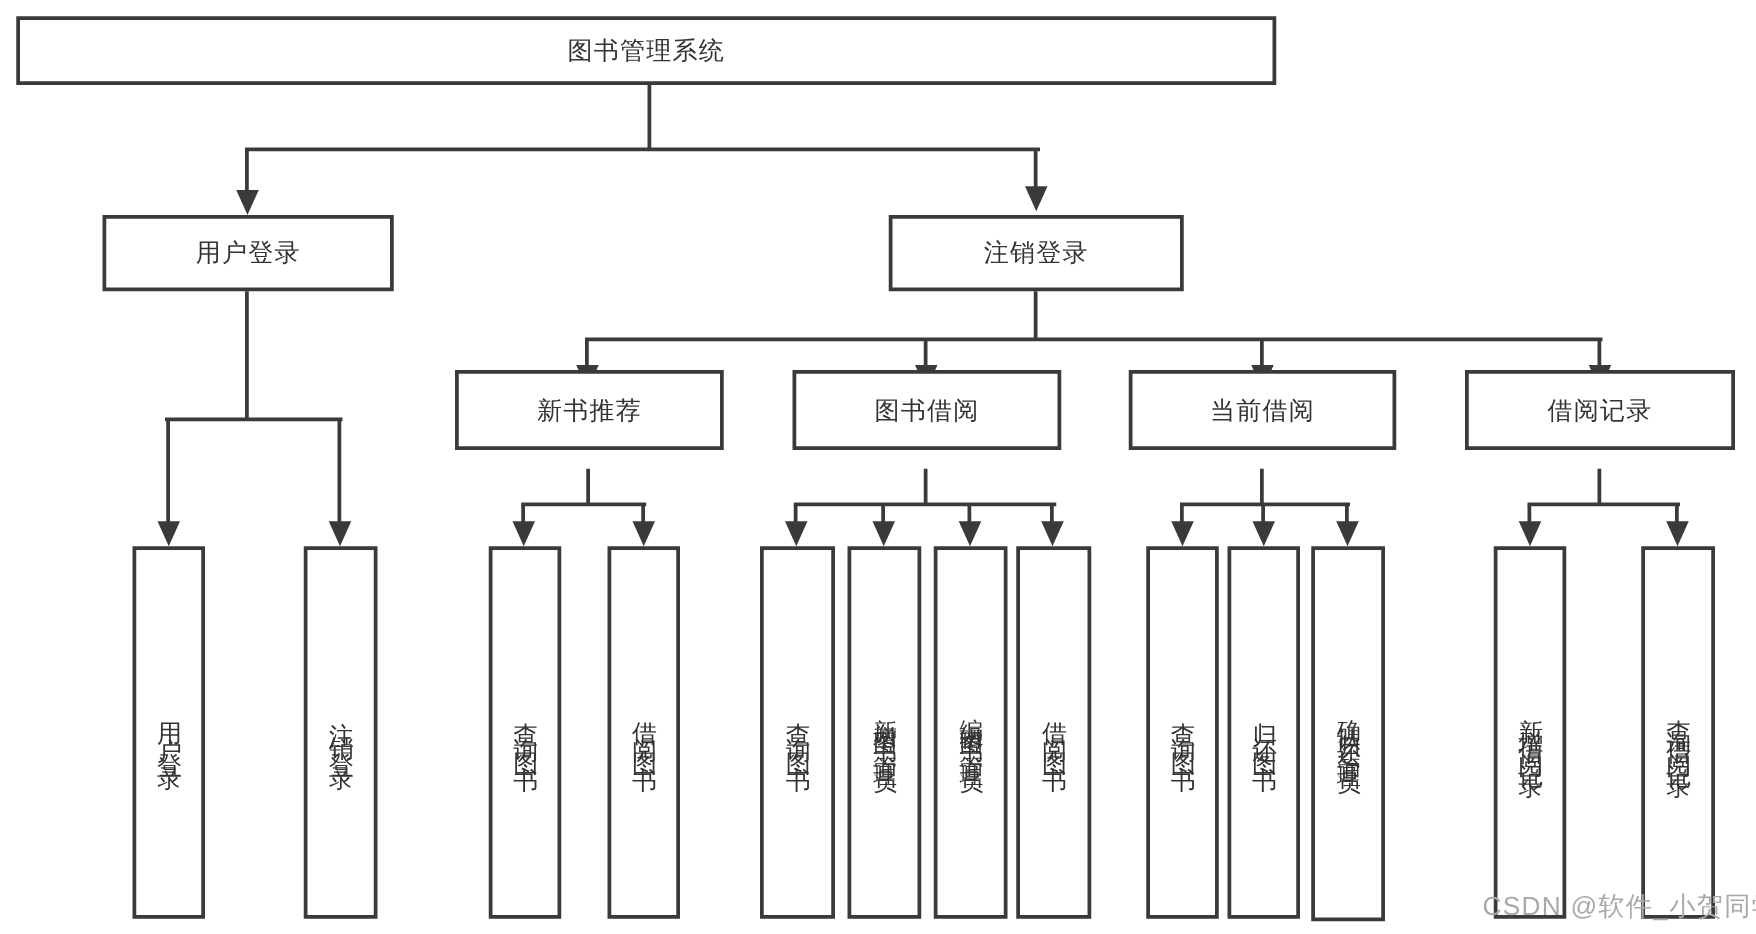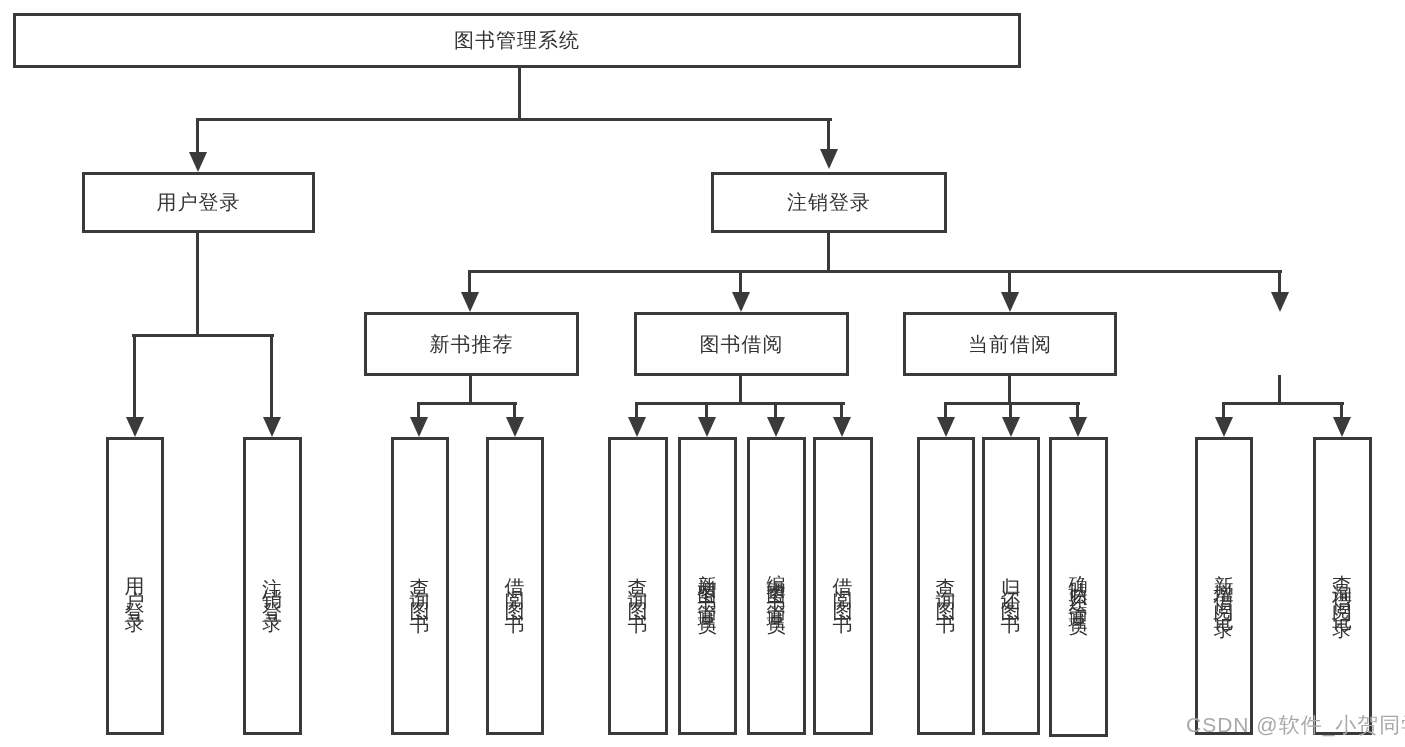--- a/index.html
+++ b/index.html
@@ -9,21 +9,21 @@
     font-family:"Liberation Sans","DejaVu Sans",sans-serif;
     text-align:right;
   }
   .box {
     position:absolute; box-sizing:border-box;
     border:3px solid var(--line,#3a3a3a); background:#fff;
   }
   .hbox { display:flex; align-items:center; justify-content:center;
           font-size:20px; color:var(--text,#333); letter-spacing:1px; }
   .lvl2 { top:172px; height:61px; }
-  .lvl3 { top:312px; height:64px; }
+  .lvl3 { top:296px; height:64px; }
   .leaf { top:437px; height:298px; display:flex; align-items:center; justify-content:center; }
   .vtext {
     writing-mode:vertical-rl; text-orientation:mixed;
     font-size:20px; line-height:1; letter-spacing:12px;
     color:var(--text,#333); white-space:nowrap;
   }
   .vtext.mid   { letter-spacing:9px; }
   .vtext.tight { letter-spacing:6px; font-size:19px; }
   .vline { position:absolute; width:3px;  background:var(--line,#3a3a3a); }
   .hline { position:absolute; height:3px; background:var(--line,#3a3a3a); }
@@ -80,20 +80,23 @@
   <div class="arrow" style="left:1271px; top:292px;"></div>
 
   <div class="box hbox lvl3" style="left:364px; width:215px;">
     <span>新书推荐</span>
   </div>
   <div class="box hbox lvl3" style="left:903px; width:214px;">
     <span>当前借阅</span>
   </div>
   <div class="box hbox lvl3" style="left:634px; width:215px;">
     <span>图书借阅</span>
+  </div>
+  <div class="box hbox lvl3" style="left:1172px; width:216px;">
+    <span>借阅记录</span>
   </div>
 
   <div class="vline" style="left:469px; top:375px; height:29px;"></div>
   <div class="hline" style="left:417px; top:402px; width:100px;"></div>
   <div class="vline" style="left:417px; top:404px; height:14px;"></div>
   <div class="arrow" style="left:410px; top:417px;"></div>
   <div class="vline" style="left:513px; top:404px; height:14px;"></div>
   <div class="arrow" style="left:506px; top:417px;"></div>
 
   <div class="vline" style="left:739px; top:375px; height:29px;"></div>

